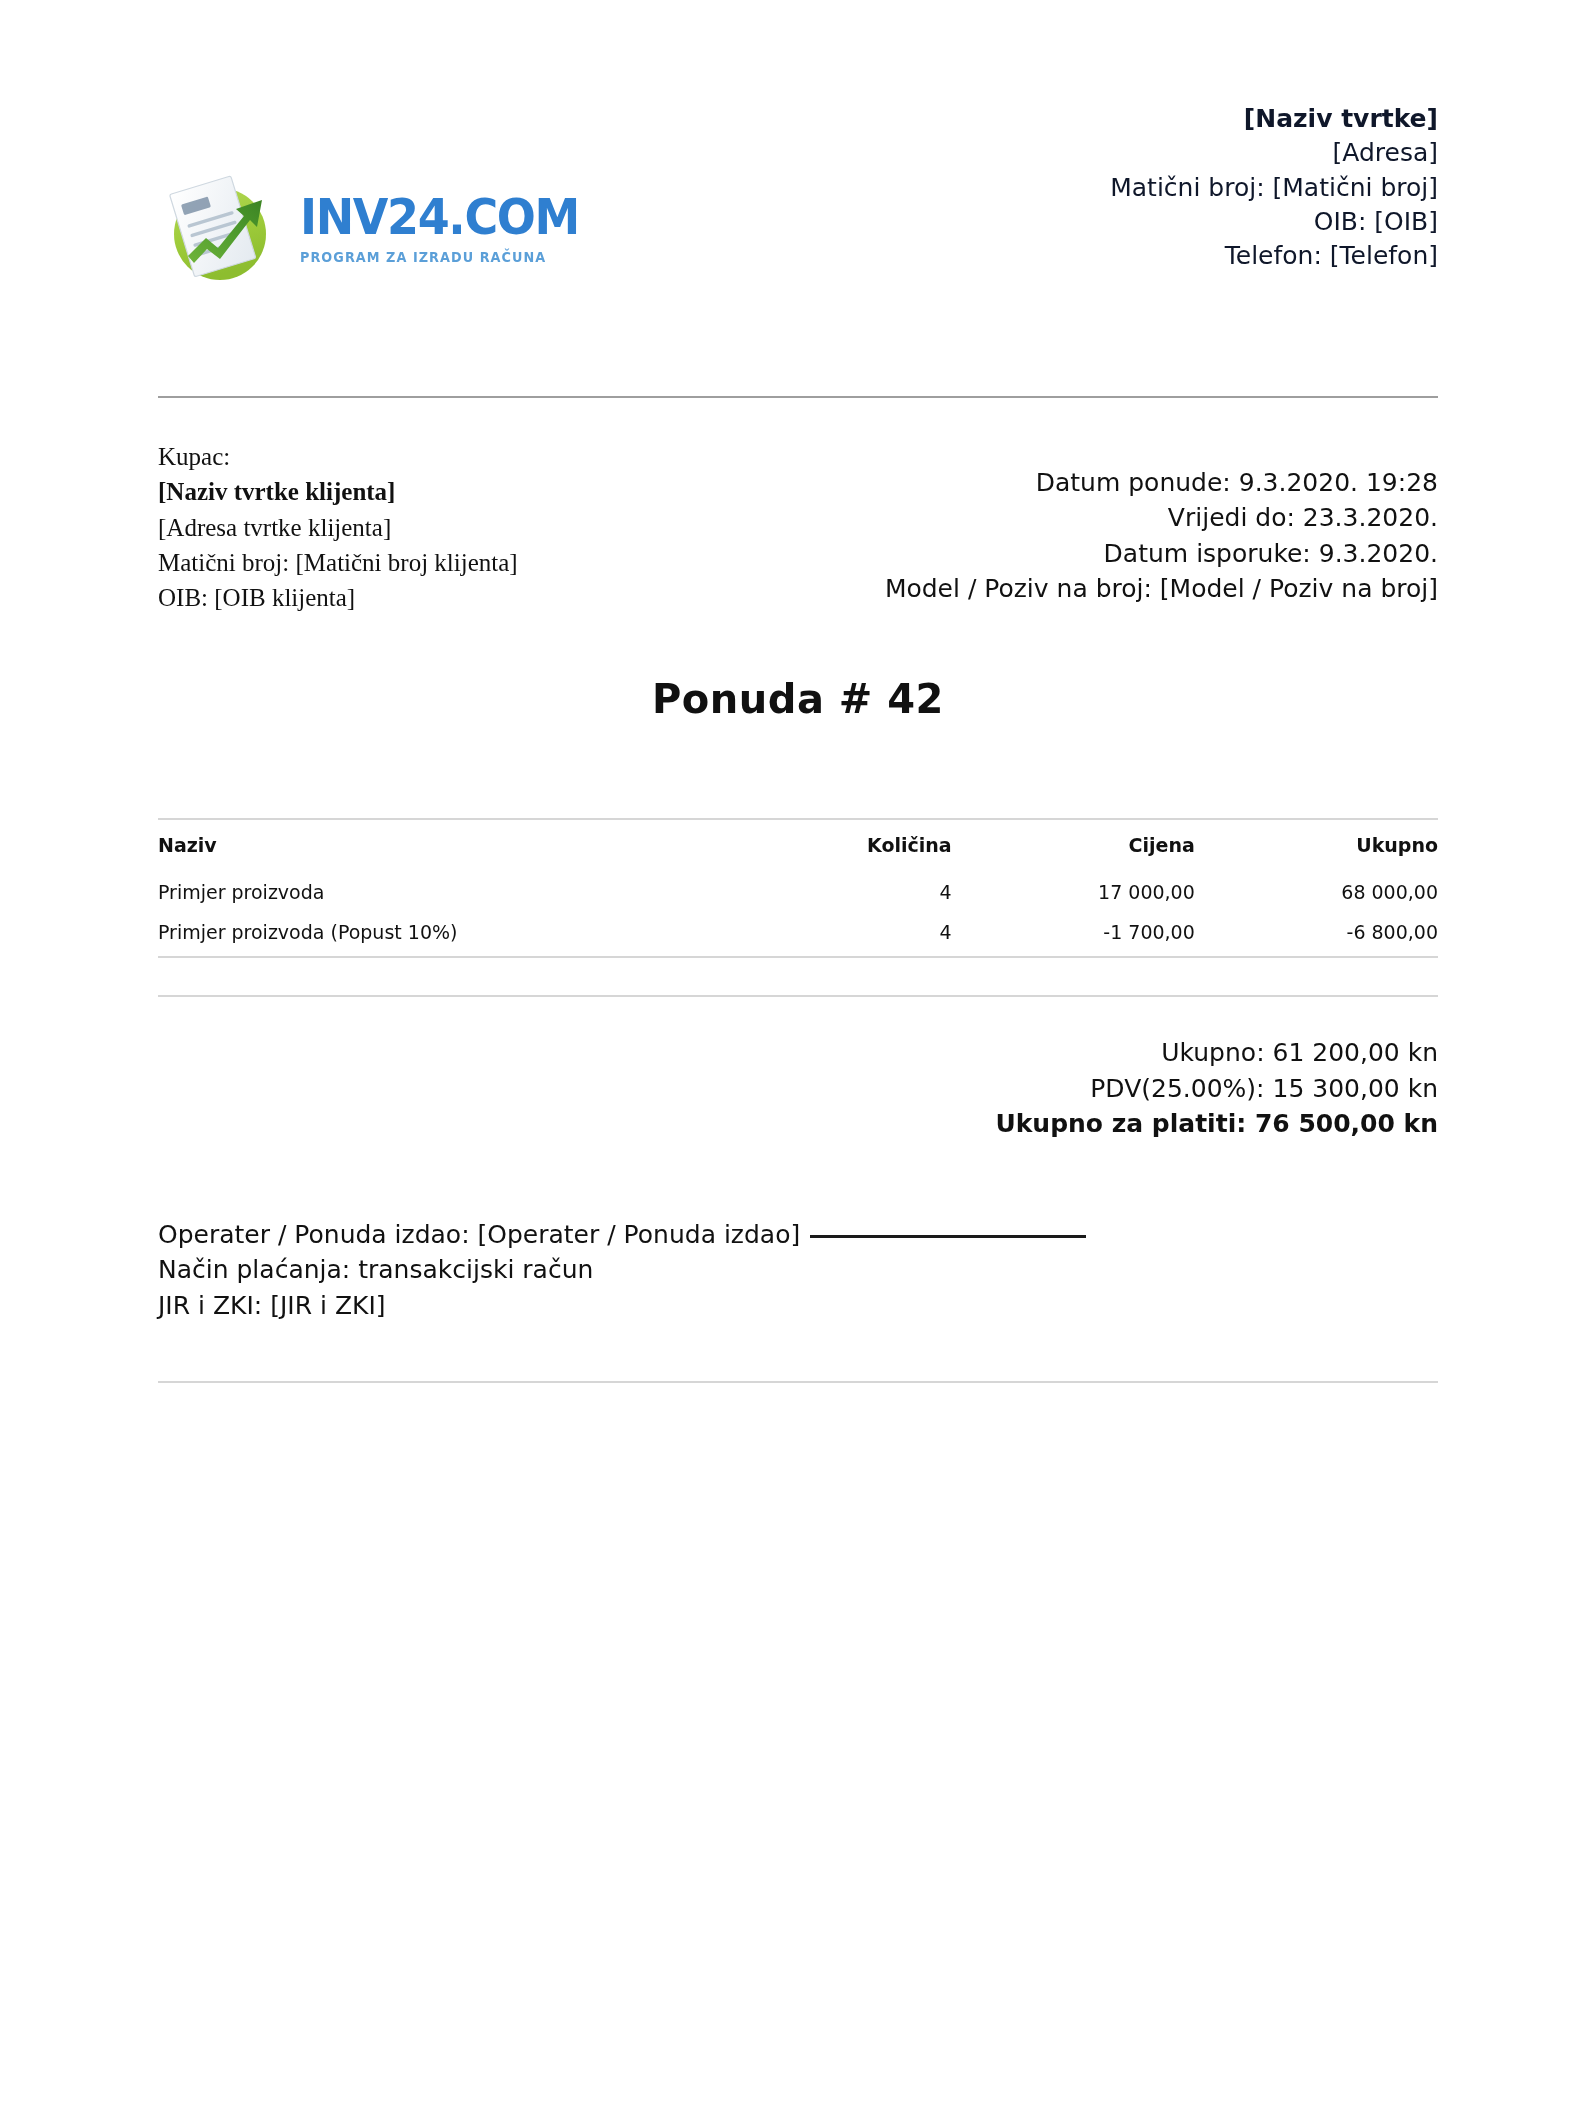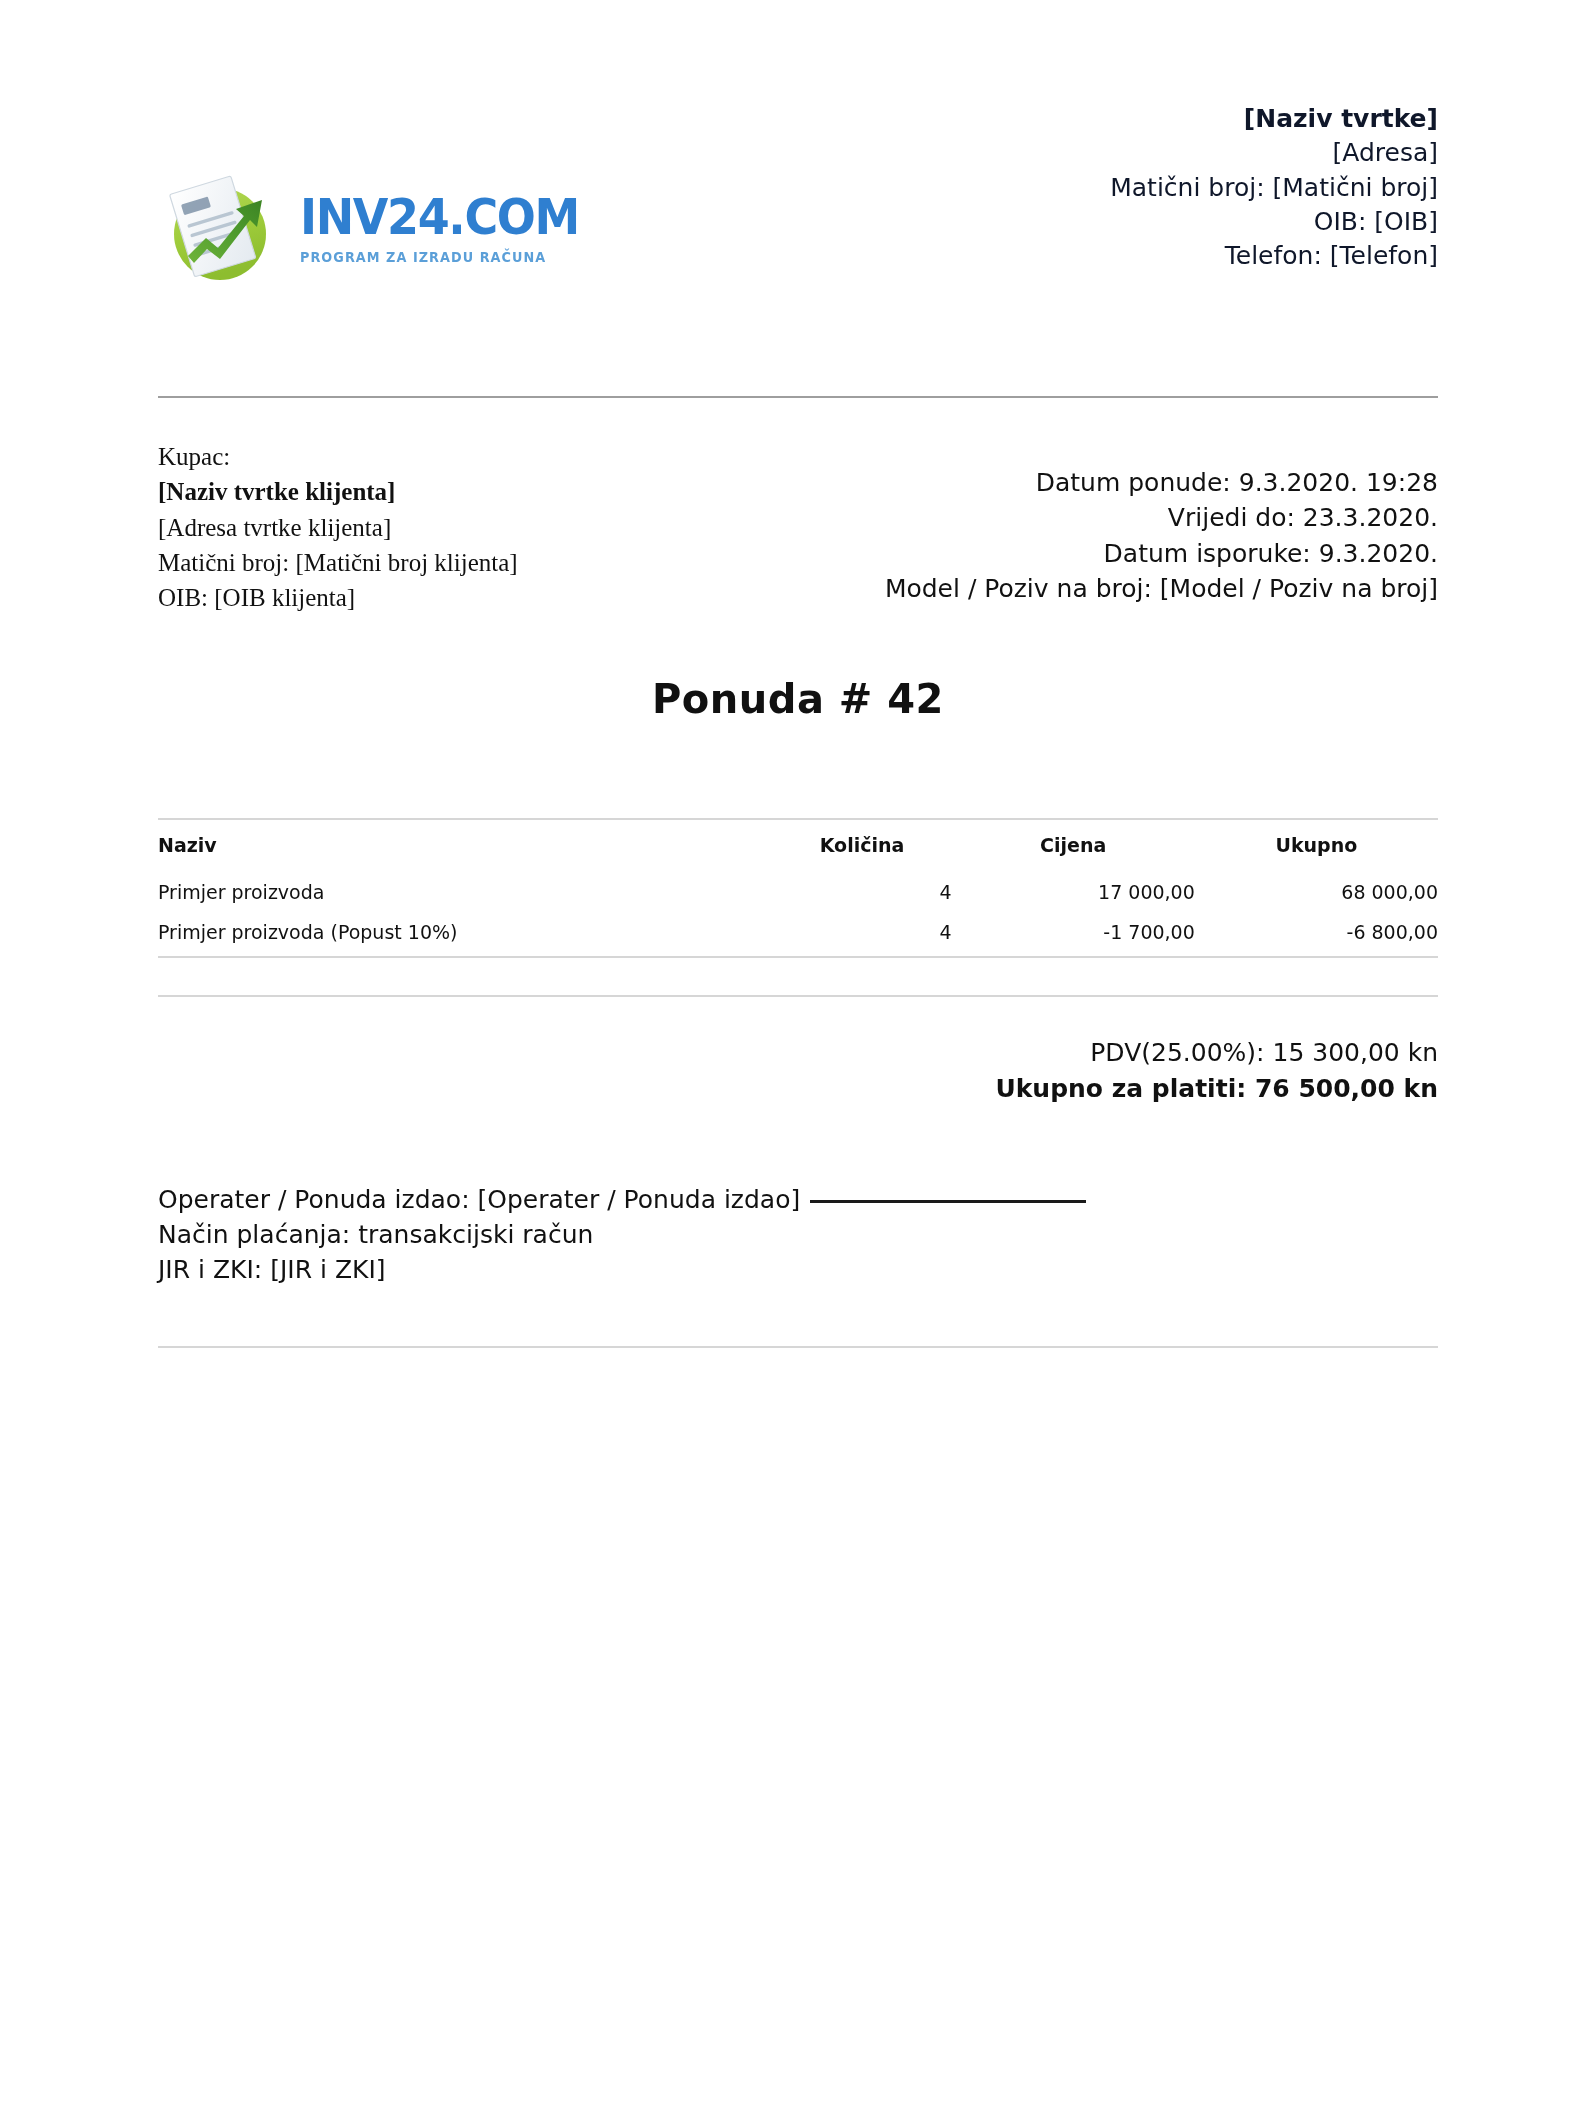--- a/index.html
+++ b/index.html
@@ -128,20 +128,21 @@
   .table-wrap { margin-top: 96px; }
   table.items {
     width: 100%;
     border-collapse: collapse;
     font-size: 19px;
     color: #111111;
   }
   table.items th {
     font-weight: bold;
     padding: 14px 0 16px 0;
+    text-align: right;
     white-space: nowrap;
   }
   table.items th.col-name,
   table.items td.col-name {
     text-align: left;
   }
   table.items td {
     padding: 9px 0 9px 0;
     text-align: right;
     white-space: nowrap;
@@ -300,20 +301,21 @@
           <td class="col-price">-1 700,00</td>
           <td class="col-total">-6 800,00</td>
         </tr>
       </tbody>
     </table>
     <hr class="rule-light table-rule-mid">
     <hr class="rule-light table-rule-bot">
   </div>
 
   <div class="totals">
+    <div>Ukupno: 61 200,00 kn</div>
     <div>PDV(25.00%): 15 300,00 kn</div>
     <div class="grand">Ukupno za platiti: 76 500,00 kn</div>
   </div>
 
   <div class="operator">
     <div>
       <span>Operater / Ponuda izdao: [Operater / Ponuda izdao]</span><span class="sig-line"></span>
     </div>
     <div>Način plaćanja: transakcijski račun</div>
     <div>JIR i ZKI: [JIR i ZKI]</div>

